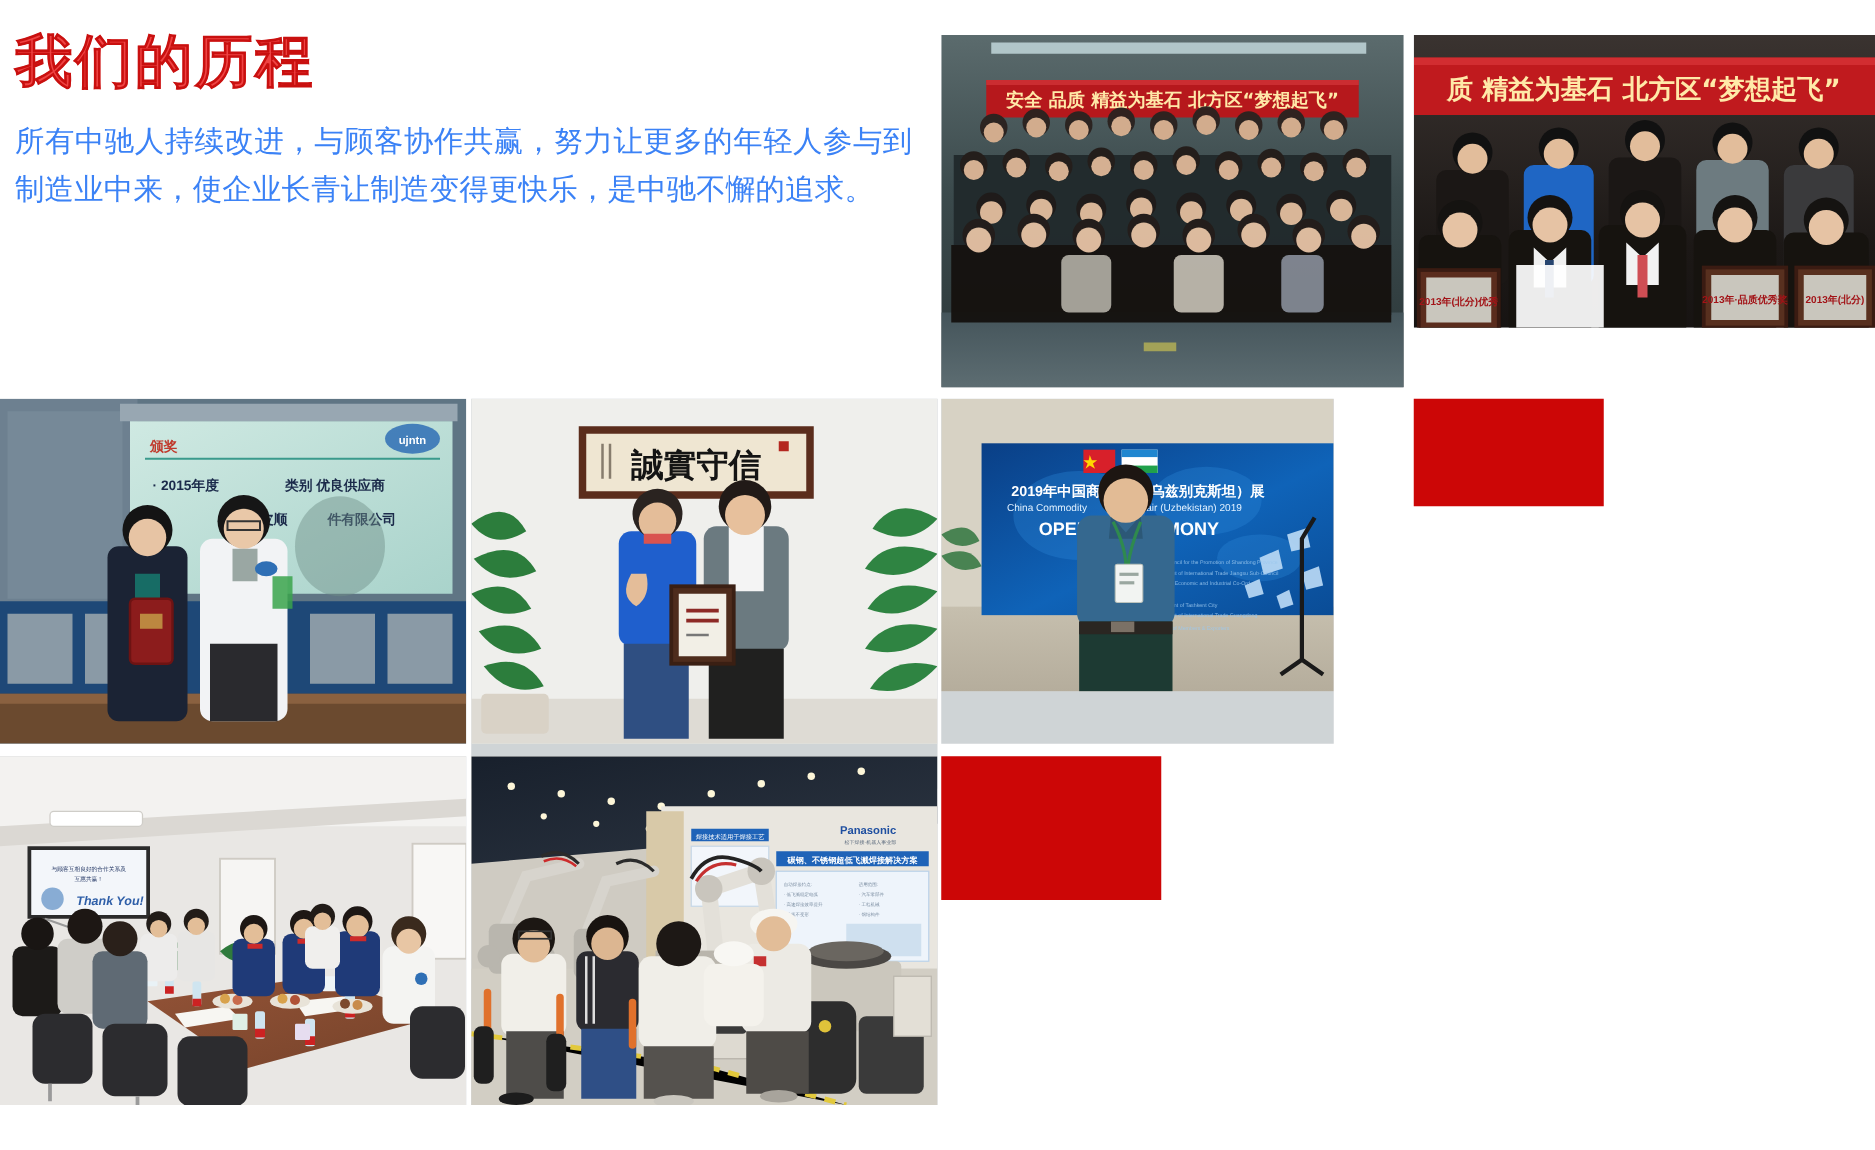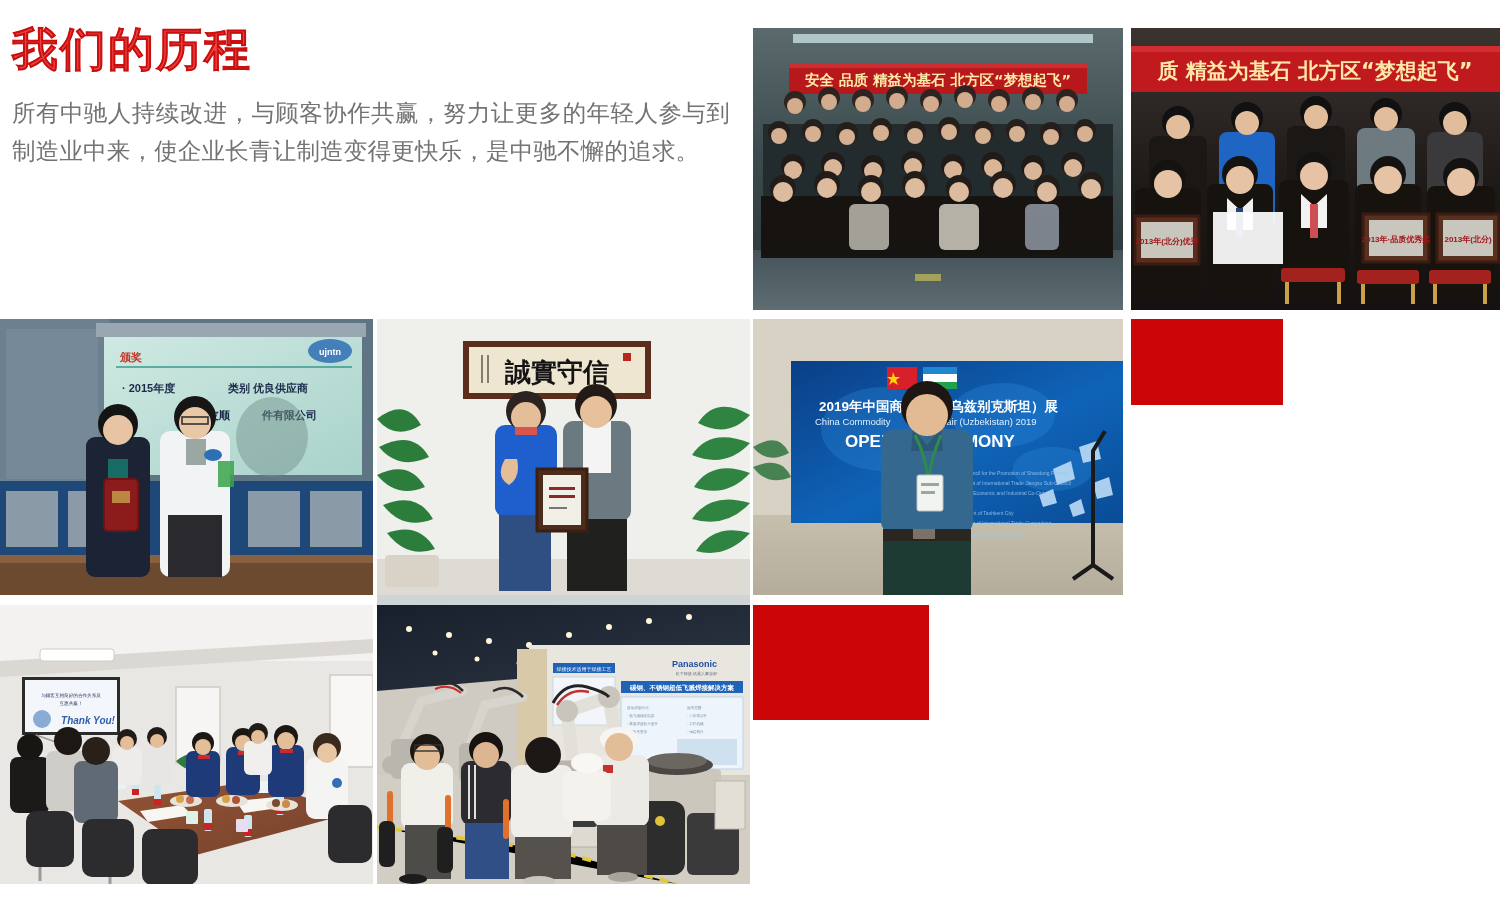--- a/index.html
+++ b/index.html
@@ -75,21 +75,21 @@
     font-family: "DejaVu Sans", "Liberation Sans", sans-serif;
   }
 </style>
 </head>
 <body style="background: rgb(255, 255, 255);">
 
 <div id="gallery-page">
 
   <div id="intro-block">
     <h1 id="section-title" style="color: #ef4444; -webkit-text-stroke: 0.6px rgb(201, 16, 15);">我们的历程</h1>
-    <p id="intro-paragraph" style="color: #737373;">所有中驰人持续改进，与顾客协作共赢，努力让更多的年轻人参与到制造业中来，使企业长青让制造变得更快乐，是中驰不懈的追求。</p>
+    <p id="intro-paragraph" style="color: #3b82f6;">所有中驰人持续改进，与顾客协作共赢，努力让更多的年轻人参与到制造业中来，使企业长青让制造变得更快乐，是中驰不懈的追求。</p>
   </div>
 
   <div class="photo-tile" id="tile-group-photo" style="left: 753px; top: 28px; width: 370px; height: 282px;">
     <svg class="photo-canvas" viewBox="0 0 370 282" preserveAspectRatio="none">
       <defs>
         <linearGradient id="g1wall" x1="0" y1="0" x2="0" y2="1">
           <stop offset="0%" stop-color="#5b6b6d"></stop>
           <stop offset="45%" stop-color="#3b4a4c"></stop>
           <stop offset="100%" stop-color="#2b3638"></stop>
         </linearGradient>
@@ -206,21 +206,21 @@
         <g opacity="0.9">
           <rect x="96" y="176" width="40" height="46" fill="#b9b4ab" rx="6"></rect>
           <rect x="186" y="176" width="40" height="46" fill="#cfc8bc" rx="6"></rect>
           <rect x="272" y="176" width="34" height="46" fill="#8d93a0" rx="6"></rect>
         </g>
       </g>
       <rect x="162" y="246" width="26" height="7" fill="#b8b355" opacity="0.8"></rect>
     </svg>
   </div>
 
-  <div class="photo-tile" id="tile-award-ceremony" style="left: 1131px; top: 28px; width: 369px; height: 282px;">
+  <div class="photo-tile" id="tile-award-ceremony" style="left: 1131px; top: 28px; width: 369px; height: 234px;">
     <svg class="photo-canvas" viewBox="0 0 369 282" preserveAspectRatio="none">
       <defs>
         <linearGradient id="g2bg" x1="0" y1="0" x2="0" y2="1">
           <stop offset="0%" stop-color="#3a3330"></stop>
           <stop offset="60%" stop-color="#1c1816"></stop>
           <stop offset="100%" stop-color="#141110"></stop>
         </linearGradient>
       </defs>
       <rect x="0" y="0" width="369" height="282" fill="url(#g2bg)"></rect>
       <rect x="0" y="18" width="369" height="46" fill="#c01a1e"></rect>
@@ -413,21 +413,21 @@
         <rect x="166" y="156" width="38" height="50" fill="#f2efe6"></rect>
         <g fill="#8d2a26">
           <rect x="172" y="168" width="26" height="3"></rect>
           <rect x="172" y="176" width="26" height="3"></rect>
         </g>
         <rect x="172" y="188" width="18" height="2" fill="#777"></rect>
       </g>
     </svg>
   </div>
 
-  <div class="photo-tile" id="tile-uzbekistan-fair" style="left: 753px; top: 319px; width: 370px; height: 276px;">
+  <div class="photo-tile" id="tile-uzbekistan-fair" style="left: 753px; top: 319px; width: 314px; height: 276px;">
     <svg class="photo-canvas" viewBox="0 0 370 276" preserveAspectRatio="none">
       <defs>
         <linearGradient id="g5stage" x1="0" y1="0" x2="1" y2="1">
           <stop offset="0%" stop-color="#0a3f86"></stop>
           <stop offset="55%" stop-color="#0f63b8"></stop>
           <stop offset="100%" stop-color="#0a4c96"></stop>
         </linearGradient>
         <linearGradient id="g5floor" x1="0" y1="0" x2="0" y2="1">
           <stop offset="0%" stop-color="#c6bfae"></stop>
           <stop offset="100%" stop-color="#b5ad9c"></stop>

